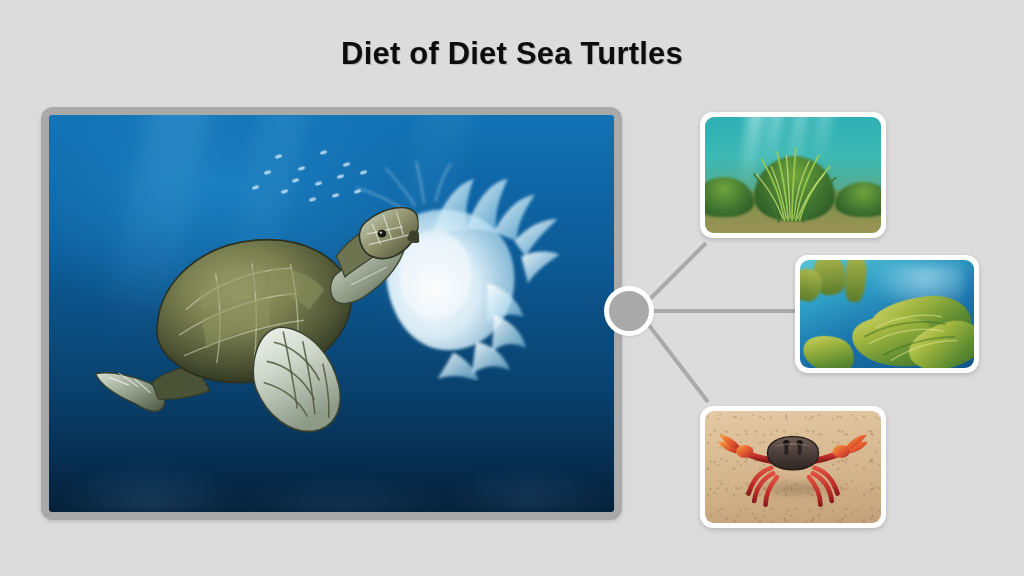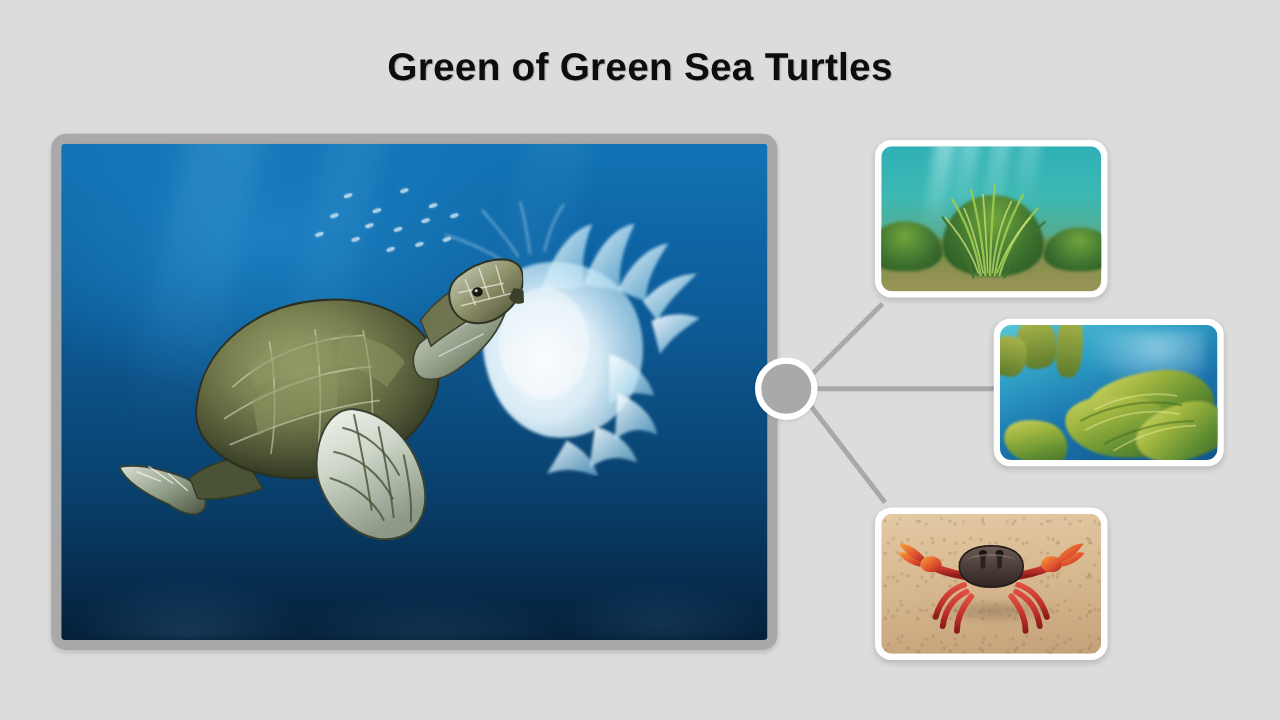--- a/index.html
+++ b/index.html
@@ -227,21 +227,21 @@
     position: absolute;
     left: 22%; top: 62%;
     width: 58%; height: 16%;
     background: radial-gradient(ellipse at 50% 50%, rgba(110,85,60,0.45), rgba(110,85,60,0) 72%);
     filter: blur(3px);
   }
 </style>
 </head>
 <body>
 
-<div id="page-title">Green of Green Sea Turtles</div>
+<div id="page-title">Diet of Diet Sea Turtles</div>
 
 <div id="hero-frame">
   <div id="hero-photo">
 
     <div class="shaft" style="left:14%;"></div>
     <div class="shaft" style="left:34%;width:44px;opacity:.7;"></div>
     <div class="shaft" style="left:62%;width:52px;opacity:.55;"></div>
 
     <div class="reef"></div>
 

